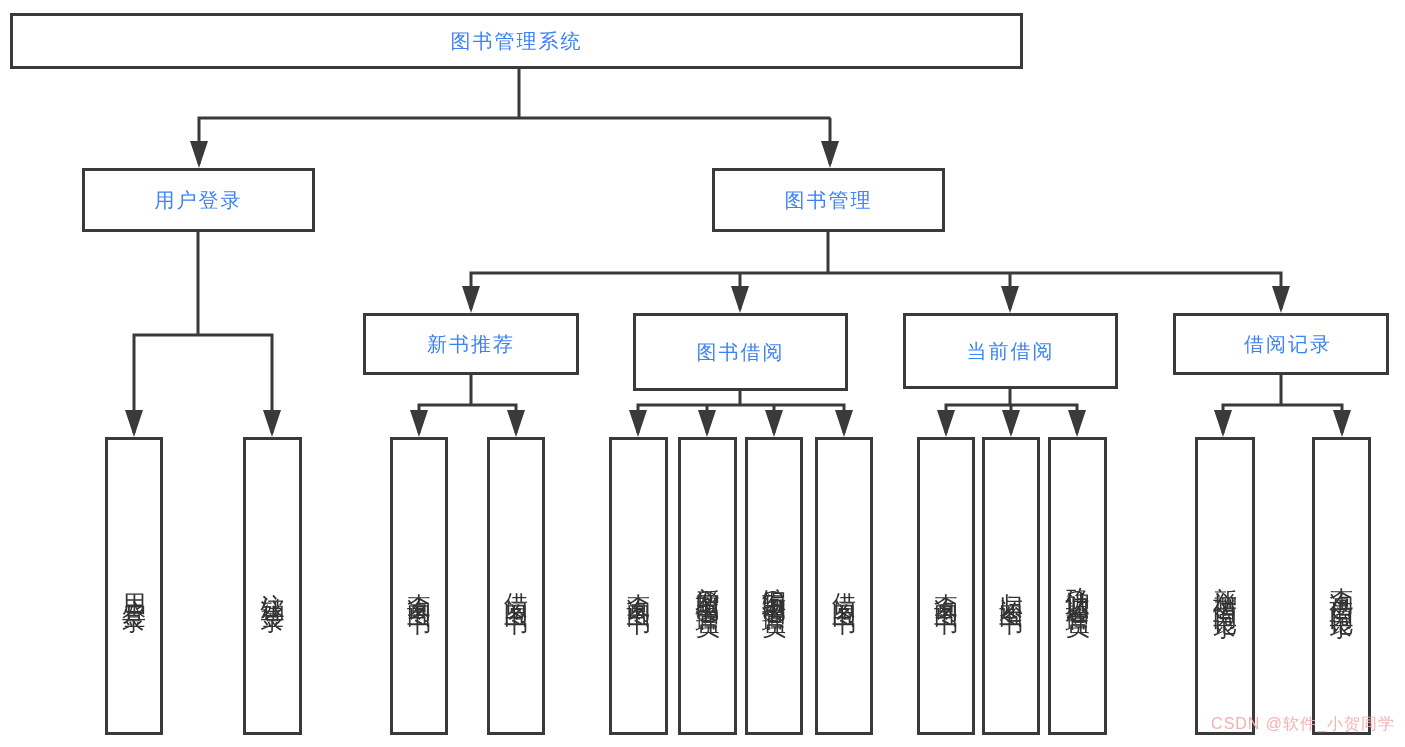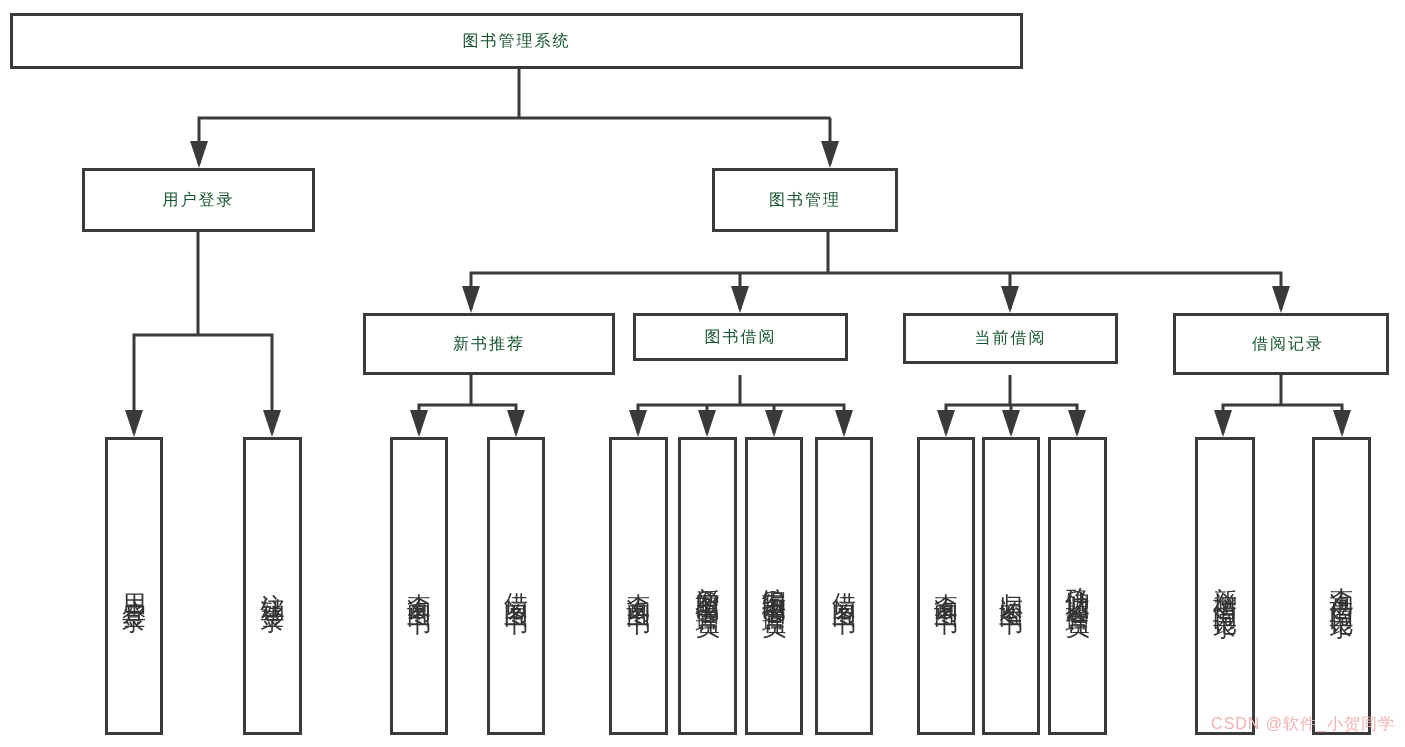--- a/index.html
+++ b/index.html
@@ -18,22 +18,22 @@
     position:absolute;
     box-sizing:border-box;
     background:#ffffff;
     border:3px solid #3a3a3a;
     display:flex;
     align-items:center;
     justify-content:center;
     z-index:1;
   }
   .hlabel {
-    font-size:16px;
-    color:#14532d;
+    font-size:20px;
+    color:#3b82f6;
     letter-spacing:2px;
     white-space:nowrap;
   }
   .vlabel {
     writing-mode:vertical-rl;
     text-orientation:mixed;
     font-size:24px;
     color:#333333;
     letter-spacing:6px;
     line-height:1;
@@ -95,31 +95,31 @@
     </g>
   </svg>
 
   <div class="box" style="left:10px; top:13px; width:1013px; height:56px;">
     <span class="hlabel">图书管理系统</span>
   </div>
 
   <div class="box" style="left:82px; top:168px; width:233px; height:64px;">
     <span class="hlabel">用户登录</span>
   </div>
-  <div class="box" style="left:712px; top:168px; width:186px; height:64px;">
+  <div class="box" style="left:712px; top:168px; width:233px; height:64px;">
     <span class="hlabel">图书管理</span>
   </div>
 
-  <div class="box" style="left:363px; top:313px; width:252px; height:62px;">
+  <div class="box" style="left:363px; top:313px; width:216px; height:62px;">
     <span class="hlabel">新书推荐</span>
   </div>
-  <div class="box" style="left:633px; top:313px; width:215px; height:48px;">
+  <div class="box" style="left:633px; top:313px; width:215px; height:78px;">
     <span class="hlabel">图书借阅</span>
   </div>
-  <div class="box" style="left:903px; top:313px; width:215px; height:51px;text-align:right;">
+  <div class="box" style="left:903px; top:313px; width:215px; height:76px;text-align:right;">
     <span class="hlabel">当前借阅</span>
   </div>
   <div class="box" style="left:1173px; top:313px; width:216px; height:62px;padding-left:14px;">
     <span class="hlabel">借阅记录</span>
   </div>
 
   <div class="box" style="left:105px; top:437px; width:58px; height:298px;">
     <span class="vlabel">用户登录</span>
   </div>
   <div class="box" style="left:243px; top:437px; width:59px; height:298px;">

